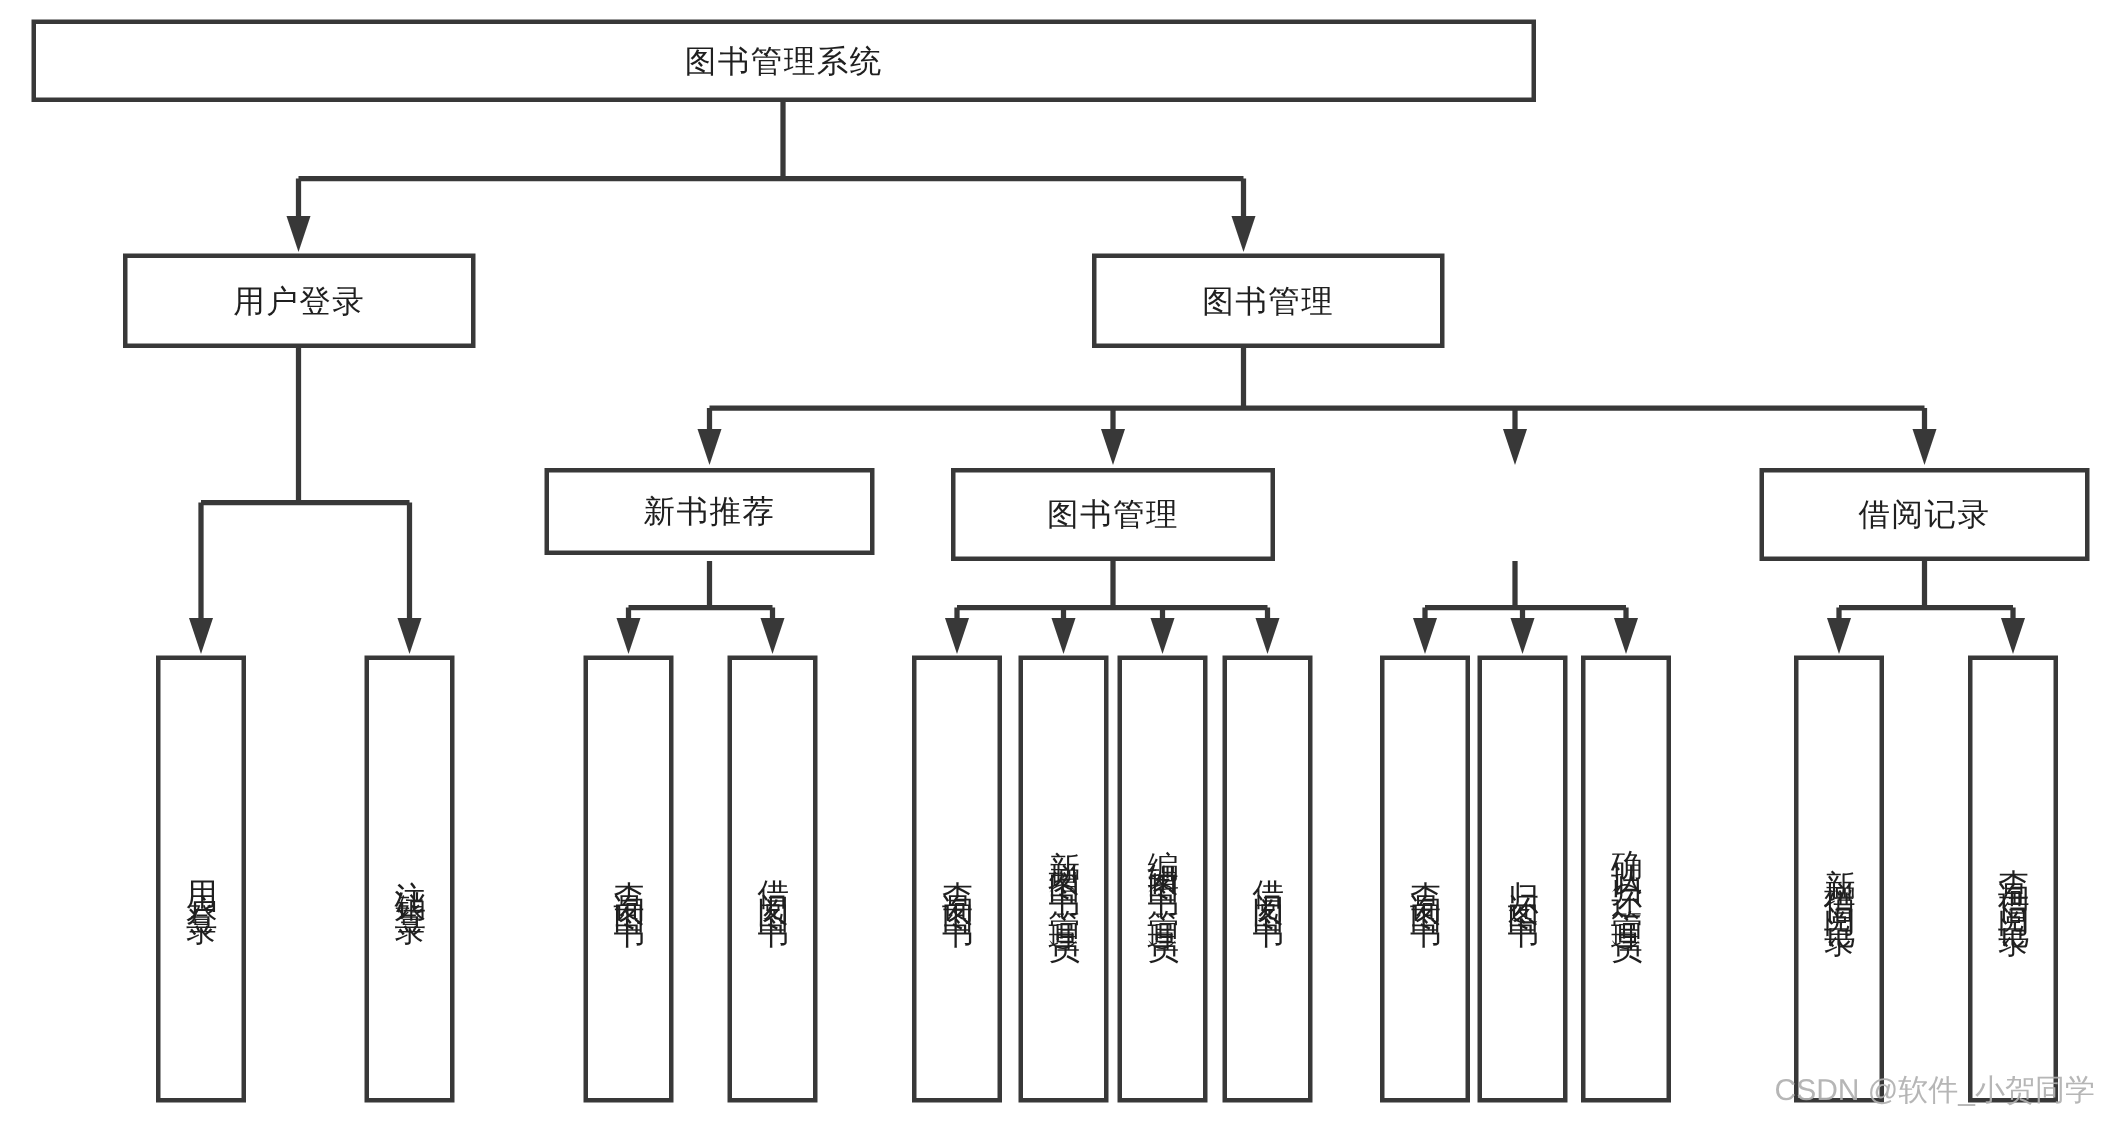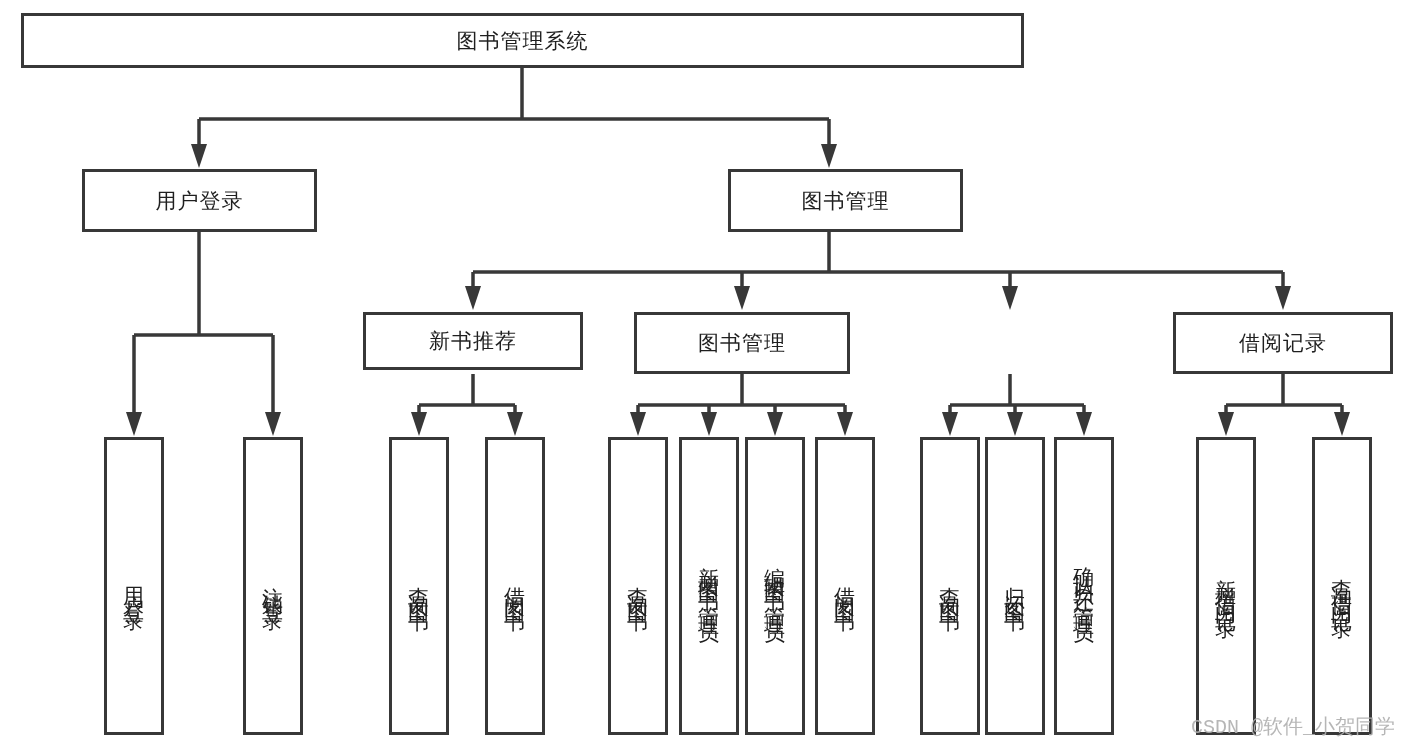--- a/index.html
+++ b/index.html
@@ -13,21 +13,21 @@
     border:3px solid #383838;display:flex;align-items:center;justify-content:center;
     color:#1f1f1f;z-index:1;
   }
   .node.h span{font-size:21px;letter-spacing:1px;white-space:nowrap;}
   .node.v span{
     writing-mode:vertical-rl;text-orientation:mixed;
     font-size:21px;letter-spacing:8px;line-height:1;white-space:nowrap;
   }
   .watermark{
     position:absolute;left:1183px;top:713px;width:212px;z-index:5;
-    font-size:20px;color:rgba(176,176,176,0.92);text-align:right;white-space:nowrap;font-family:Liberation Mono, monospace;
+    font-size:20px;color:rgba(176,176,176,0.92);text-align:right;white-space:nowrap;
   }
 </style>
 </head>
 <body>
 
 <div class="canvas">
 
   <svg class="wires" width="1405" height="747" viewBox="0 0 1405 747">
     <g stroke="#383838" stroke-width="3.5" fill="none">
 

